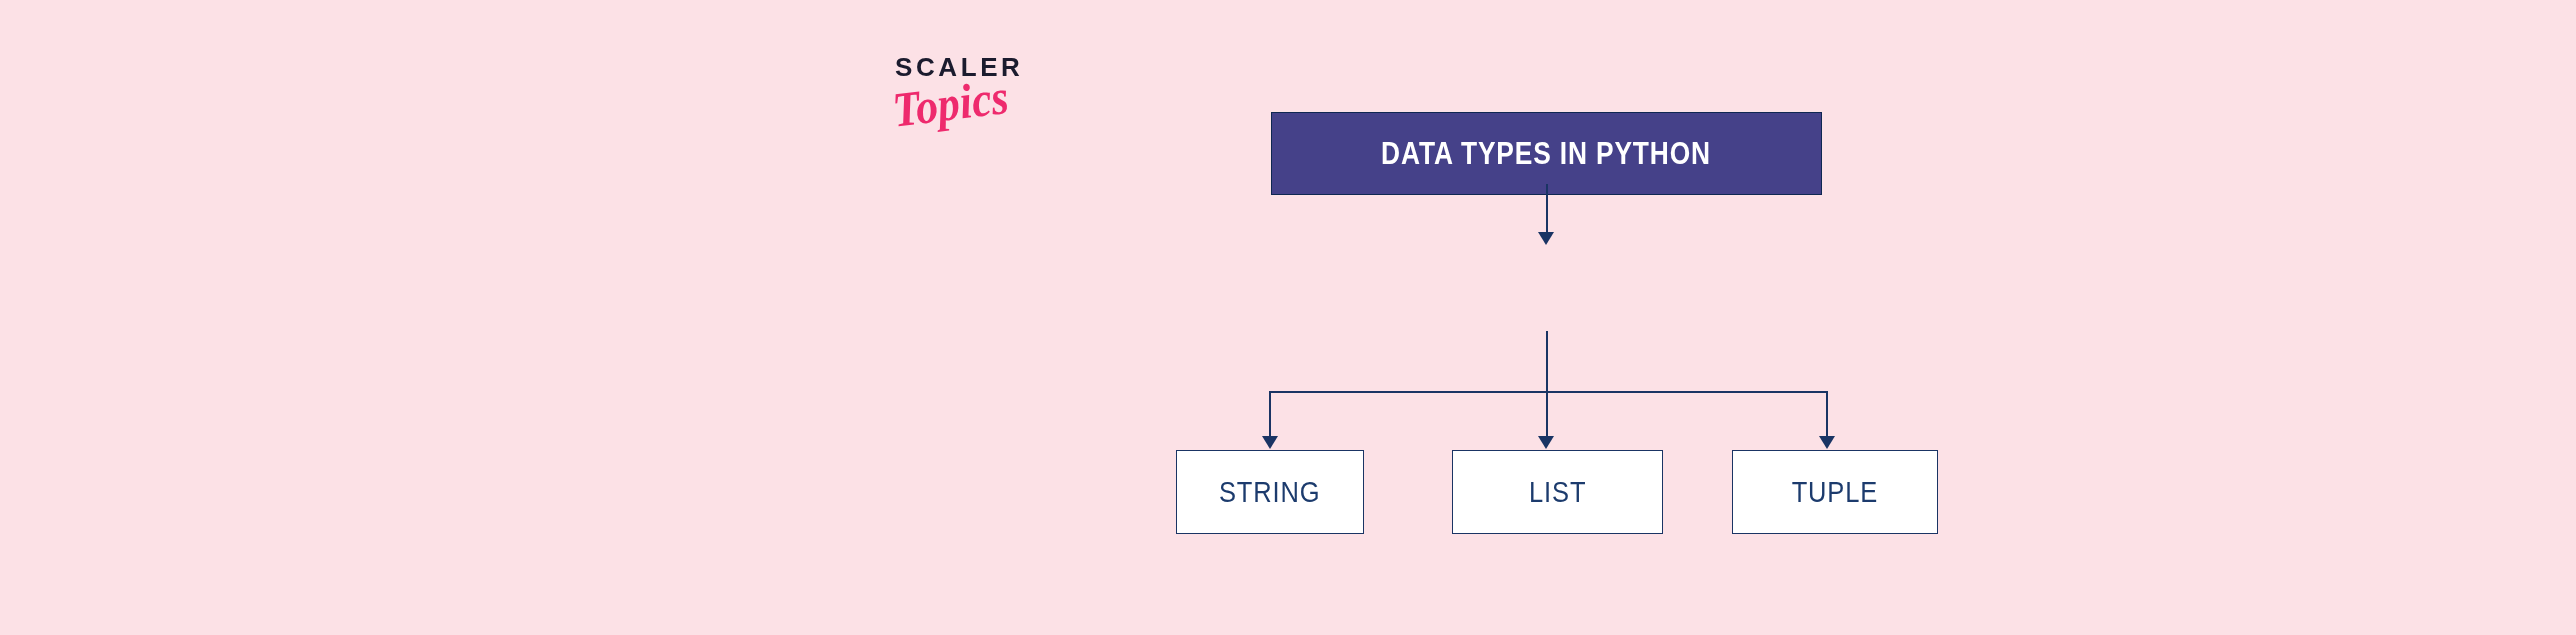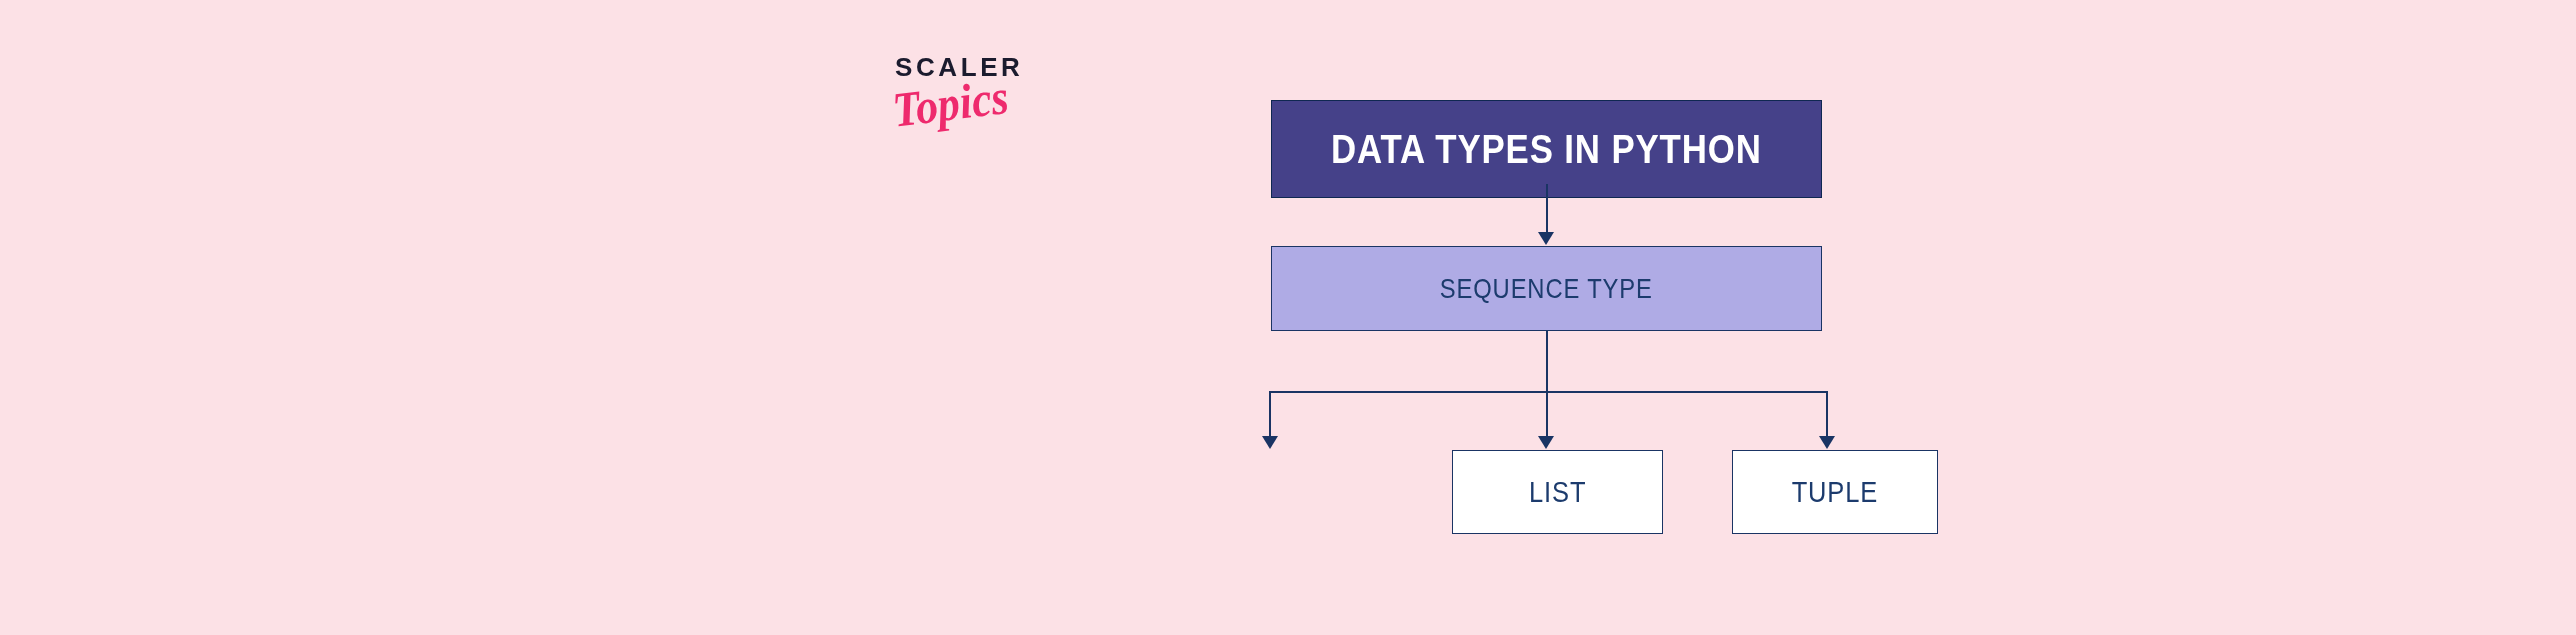--- a/index.html
+++ b/index.html
@@ -55,27 +55,27 @@
     justify-content: center;
     white-space: nowrap;
   }
   .node-label {
     display: inline-block;
     transform: scaleX(0.85);
     letter-spacing: 1px;
   }
   .node-root {
     left: 1271px;
-    top: 100px;
+    top: 112px;
     width: 551px;
-    height: 98px;
+    height: 83px;
     background: var(--root-fill, #454189);
     border-color: var(--root-border, #0F2751);
     color: var(--root-text, #FFFFFF);
-    font-size: 41px;
+    font-size: 31px;
     font-weight: 700;
   }
   .node-sequence {
     left: 1271px;
     top: 246px;
     width: 551px;
     height: 85px;
     background: var(--sequence-fill, #AFABE5);
     color: var(--navy-text, #1C3B6D);
     font-size: 28px;
@@ -129,36 +129,36 @@
     <span class="logo-script">Topics</span>
   </div>
 
   <div class="node node-root">
     <span class="node-label">DATA TYPES IN PYTHON</span>
   </div>
 
   <div class="vline v-root-seq"></div>
   <div class="arrow a-seq"></div>
 
-  <div class="node node-sequence">
-    <span class="node-label">SEQUENCE TYPE</span>
-  </div>
 
   <div class="vline v-seq-rail"></div>
   <div class="hline rail"></div>
 
   <div class="vline v-drop-string"></div>
   <div class="arrow a-string"></div>
 
   <div class="vline v-drop-list"></div>
   <div class="arrow a-list"></div>
 
   <div class="vline v-drop-tuple"></div>
   <div class="arrow a-tuple"></div>
 
+  <div class="node node-leaf node-string">
+    <span class="node-label">STRING</span>
+  </div>
 
   <div class="node node-leaf node-list">
     <span class="node-label">LIST</span>
   </div>
 
   <div class="node node-leaf node-tuple">
     <span class="node-label">TUPLE</span>
   </div>
 
 </div>

